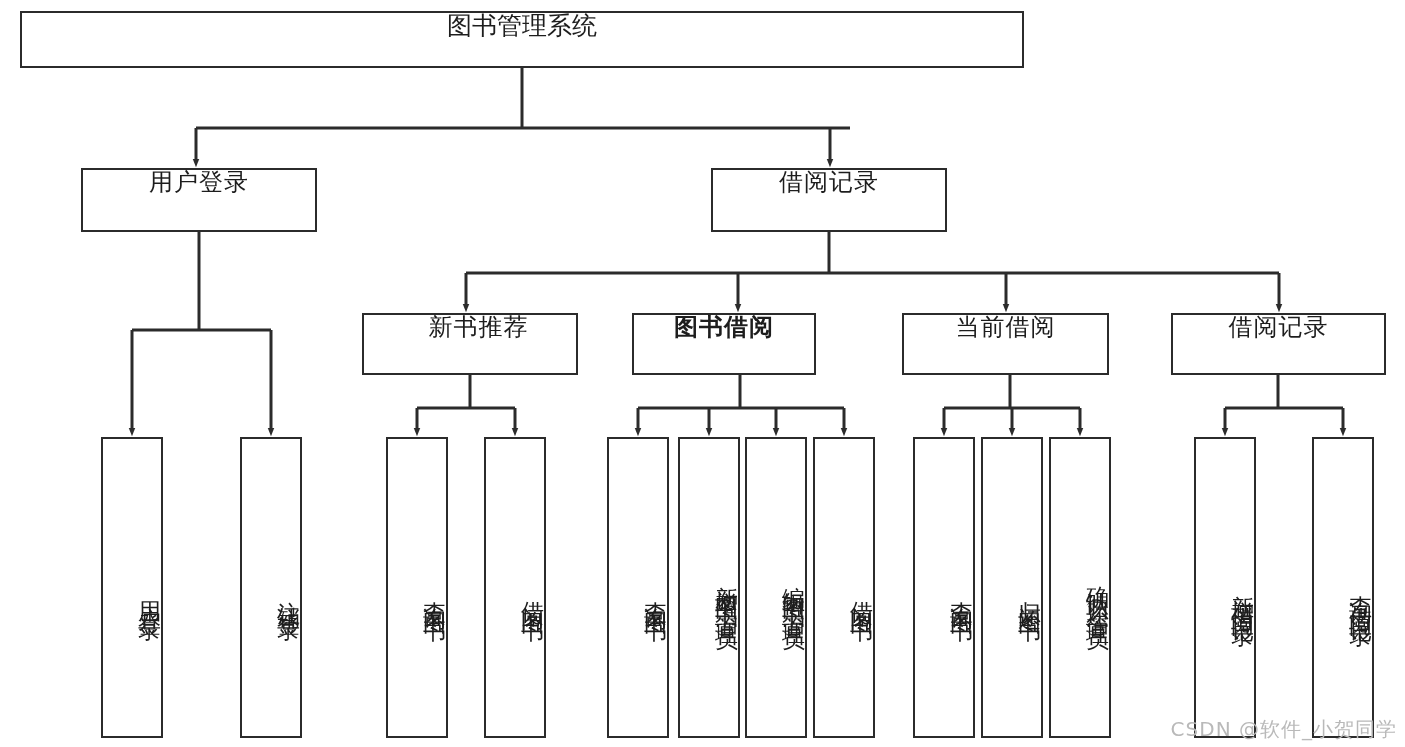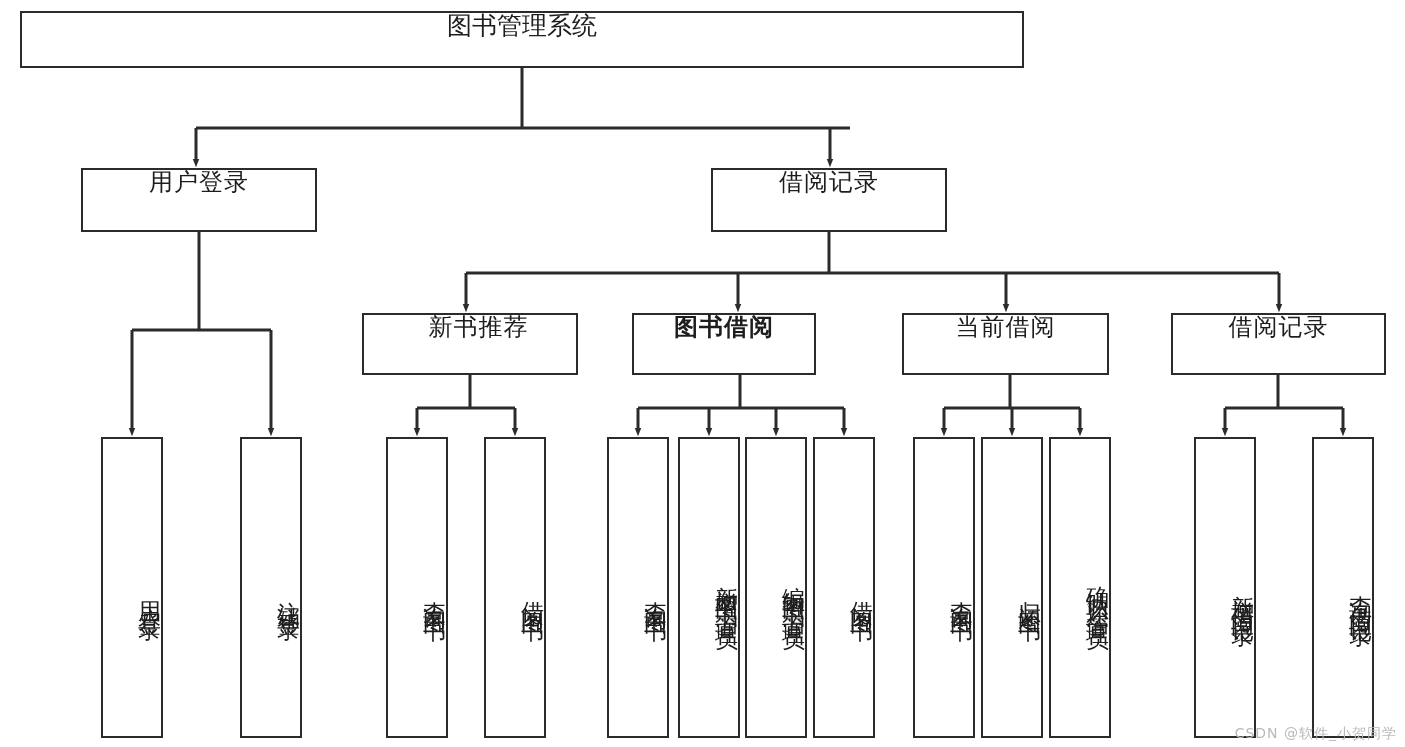--- a/index.html
+++ b/index.html
@@ -54,21 +54,21 @@
   }
   .node.leaf .vtext{
     writing-mode:vertical-rl;
     text-orientation:upright;
     display:block;
   }
   .watermark{
     position:absolute;
     right:8px;
     bottom:4px;
-    font-size:14px;
+    font-size:20px;
     color:#b9b9b9;
     letter-spacing:1px;
     z-index:5;
     white-space:nowrap;
     font-family:"DejaVu Sans","Liberation Sans",sans-serif;
   }
 </style>
 </head>
 <body>
 

